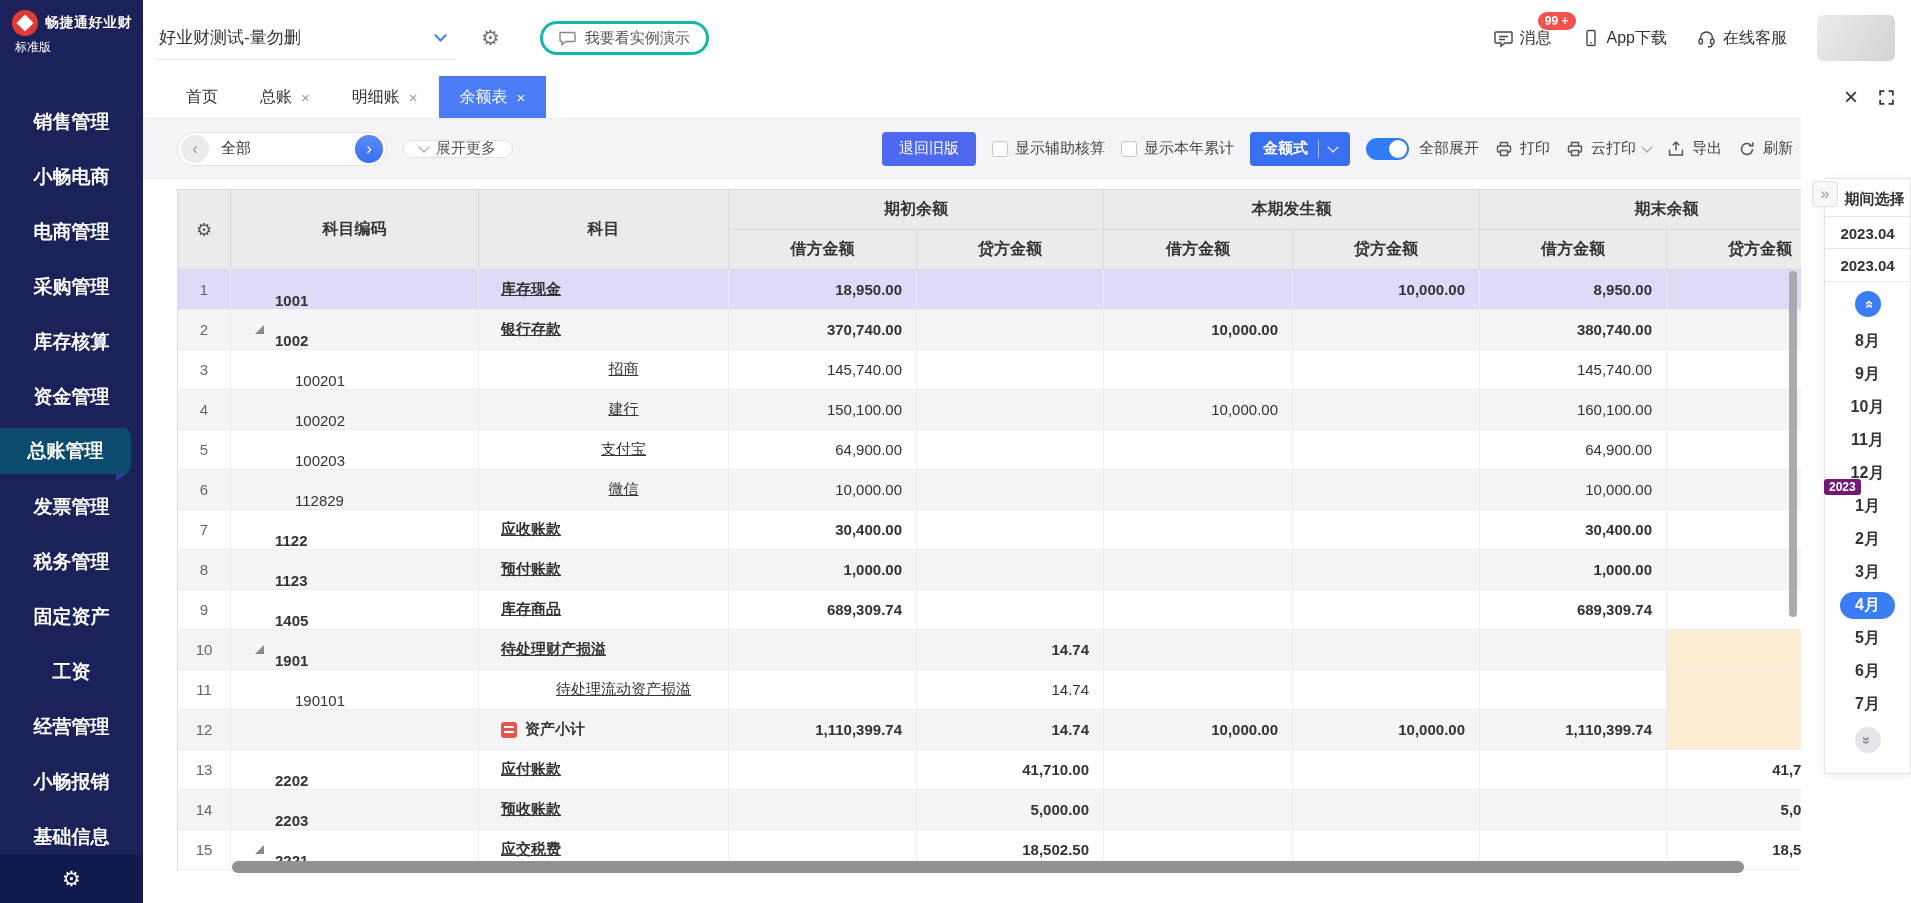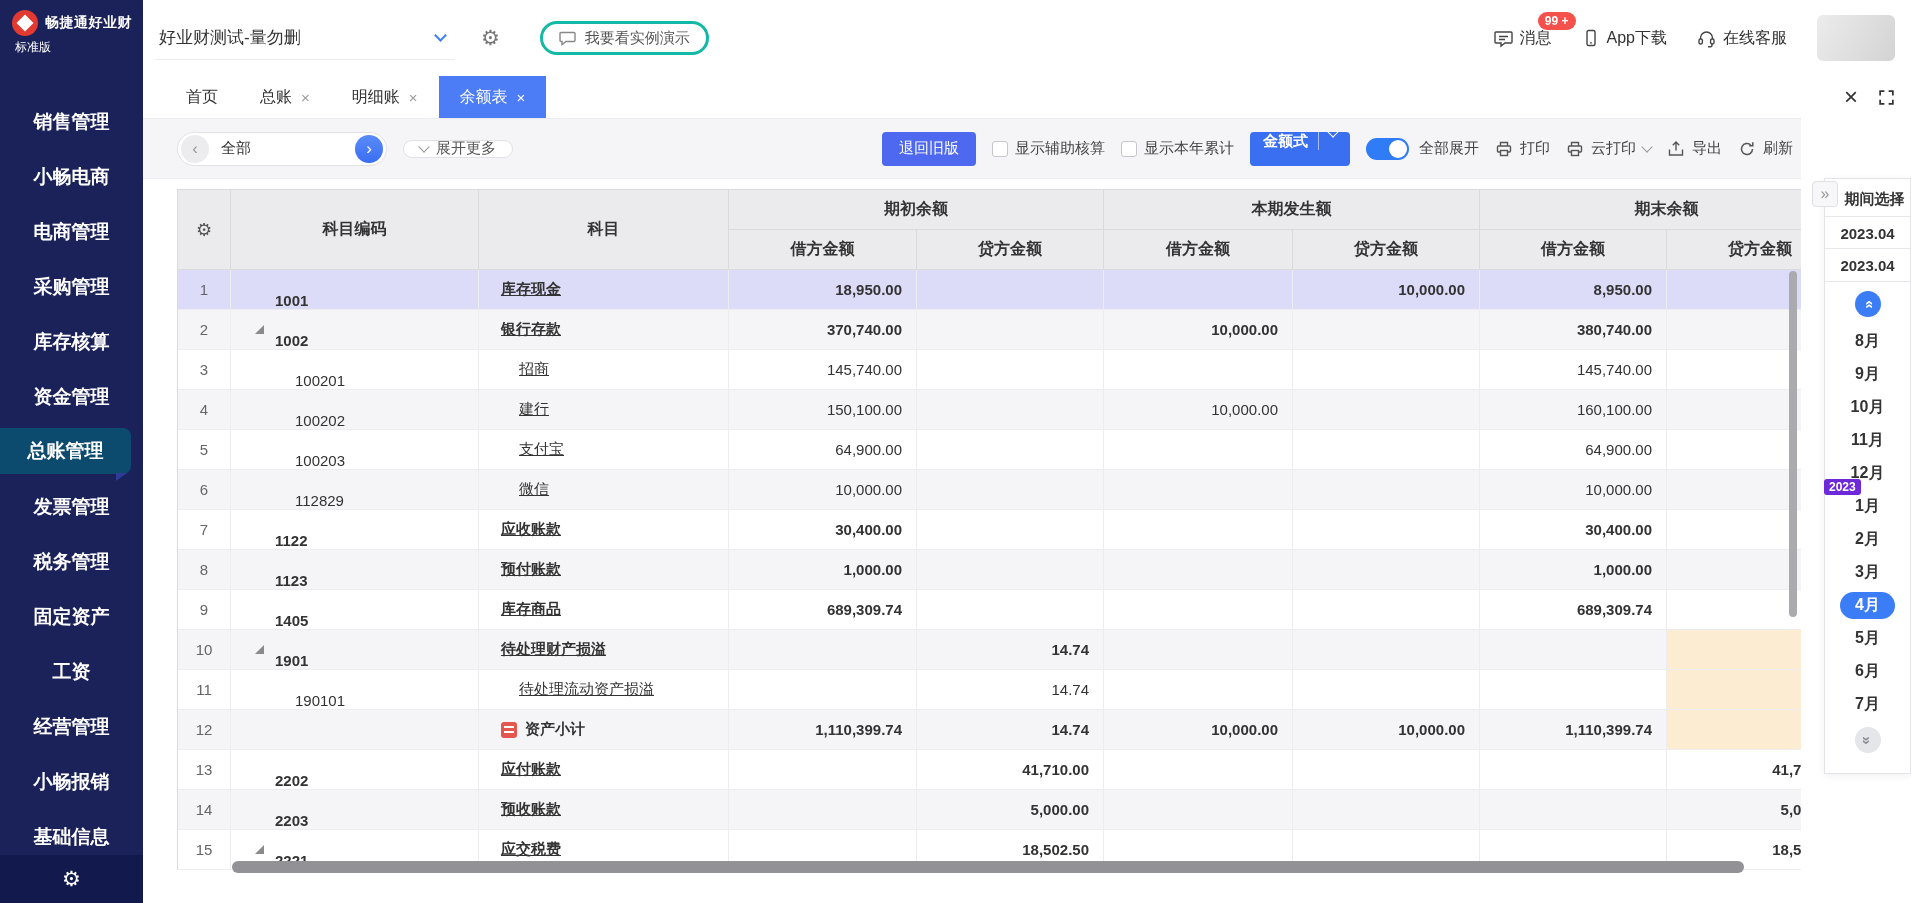--- a/index.html
+++ b/index.html
@@ -50,21 +50,21 @@
   .circle.gray { background:#ececee; color:#999; }
   .circle.blue { background:linear-gradient(#5a8bf8,#3a6ef5); color:#fff; }
   .scope-text { font-size:15px; color:#333; flex:1; margin-left:12px; }
   .expand-more { height:18px; border:1px solid #e2e2e6; background:#fff; border-radius:18px; display:flex; align-items:center; gap:8px; padding:0 16px; font-size:15px; color:#555; flex:none; cursor:pointer; }
   .chev-d { width:8px; height:8px; border-right:1.6px solid #999; border-bottom:1.6px solid #999; transform:rotate(45deg); margin-top:-4px; }
   .chev-d.white { border-color:#fff; }
   .spacer { flex:1; }
   .btn-old { height:34px; background:#4e68ef; color:#fff; border-radius:4px; display:flex; align-items:center; padding:0 17px; font-size:15px; cursor:pointer; flex:none; }
   .cb { display:flex; align-items:center; gap:7px; font-size:15px; color:#444; cursor:pointer; flex:none; }
   .cb .box { width:16px; height:16px; background:#fff; border:1px solid #c6c6cc; border-radius:3px; }
-  .btn-amount { height:34px; background:#3a6ff2; color:#fff; border-radius:4px; display:flex; align-items:flex-start; gap:10px; padding:0 13px; font-size:15px; font-weight:700; cursor:pointer; flex:none; }
+  .btn-amount { height:34px; background:#3a6ff2; color:#fff; border-radius:4px; display:flex; align-items:center; gap:10px; padding:0 13px; font-size:15px; font-weight:700; cursor:pointer; flex:none; }
   .btn-amount .div { width:1px; height:18px; background:rgba(255,255,255,.55); }
   .toggle { width:43px; height:22px; background:#2f7cf6; border-radius:11px; position:relative; cursor:pointer; flex:none; }
   .toggle::after { content:''; position:absolute; right:2px; top:2px; width:18px; height:18px; background:#fff; border-radius:50%; }
   .tool-item { display:flex; align-items:center; gap:7px; font-size:15px; color:#444; cursor:pointer; flex:none; }
   .tool-item svg, .demo-pill svg, .top-item svg { flex:none; }
 
   
   .table-wrap { position:absolute; left:177px; top:189px; width:1624px; height:714px; overflow:hidden; }
   .tbl { width:1676px; border-left:1px solid #d9d9de; }
   .thead { display:flex; width:1676px; border-top:1px solid #d9d9de; }
@@ -82,21 +82,21 @@
   .trow { display:flex; width:1676px; height:40px; background:#fff; }
   .trow.alt { background:#f5f5f7; }
   .trow.sel { background:#dcdbf8; }
   .td { border-right:1px solid #ededf0; border-bottom:1px solid #ededf0; display:flex; align-items:center; font-size:15px; color:#333; flex:none; }
   .trow.b .td { font-weight:700; }
   .td.c1 { justify-content:center; color:#666; font-weight:400 !important; }
   .td.code { padding-left:44px; position:relative;align-items:flex-end; }
   .td.code.lvl1 { padding-left:64px; }
   .tri { position:absolute; left:24px; top:50%; margin-top:-5px; width:0; height:0; border-bottom:9px solid #8a8a8a; border-left:9px solid transparent; cursor:pointer; }
   .td.subj { padding-left:22px; gap:8px; }
-  .td.subj.lvl1 { padding-left:40px; }
+  .td.subj.lvl1 { padding-left:40px;justify-content:center; }
   .subj-link { text-decoration:underline; cursor:pointer; }
   .td.num { justify-content:flex-end; padding-right:14px; }
   .td.num.hl { background:#fcecd2; }
   .red-ic { width:16px; height:16px; background:#e4574e; border-radius:3px; position:relative; flex:none; }
   .red-ic::before { content:''; position:absolute; left:3px; right:3px; top:4px; height:2px; background:#fff; box-shadow:0 5px 0 #fff; }
 
   .vscroll { position:absolute; left:1612px; top:82px; width:8px; height:346px; background:#ababaf; border-radius:4px; cursor:pointer; }
   .hscroll { position:absolute; left:55px; top:672px; width:1512px; height:12px; background:#919196; border-radius:6px; cursor:pointer; }
 
   
@@ -106,21 +106,21 @@
   .p-title { font-size:15px; font-weight:700; color:#333; text-align:center; padding:7px 0 7px 14px; white-space:nowrap; }
   .p-date { height:33px; line-height:33px; text-align:center; font-size:15px; font-weight:700; color:#333; border-bottom:1px solid #e8e8ec; cursor:pointer; }
   .p-date.first { border-top:1px solid #e8e8ec; }
   .p-arrow { width:26px; height:26px; border-radius:50%; margin:9px auto 8px; display:flex; align-items:center; justify-content:center; cursor:pointer; }
   .p-arrow.up { background:#3b7cf7; color:#fff; }
   .p-arrow.down { background:#e4e6ea; color:#8a8a90; margin-top:6px; }
   .p-arrow span { font-size:15px; font-weight:700; display:block; transform:rotate(-90deg); }
   .p-arrow.down span { transform:rotate(90deg); }
   .month { height:33px; display:flex; align-items:center; justify-content:center; font-size:16px; font-weight:700; color:#333; cursor:pointer; }
   .month.active span { background:#3b7cf7; color:#fff; border-radius:15px; padding:3px 15px; }
-  .year-badge { position:absolute; left:-1px; top:300px; background:#6d28d9; color:#fff; font-size:12px; font-weight:700; padding:1px 5px; border-radius:3px; z-index:2; }
+  .year-badge { position:absolute; left:-1px; top:300px; background:#701a75; color:#fff; font-size:12px; font-weight:700; padding:1px 5px; border-radius:3px; z-index:2; }
 </style>
 </head>
 <body>
 
 <aside class="sidebar">
   <div class="logo">
     <div class="logo-row">
       <span class="logo-mark"></span>
       <span class="logo-text">畅捷通好业财</span>
     </div>

